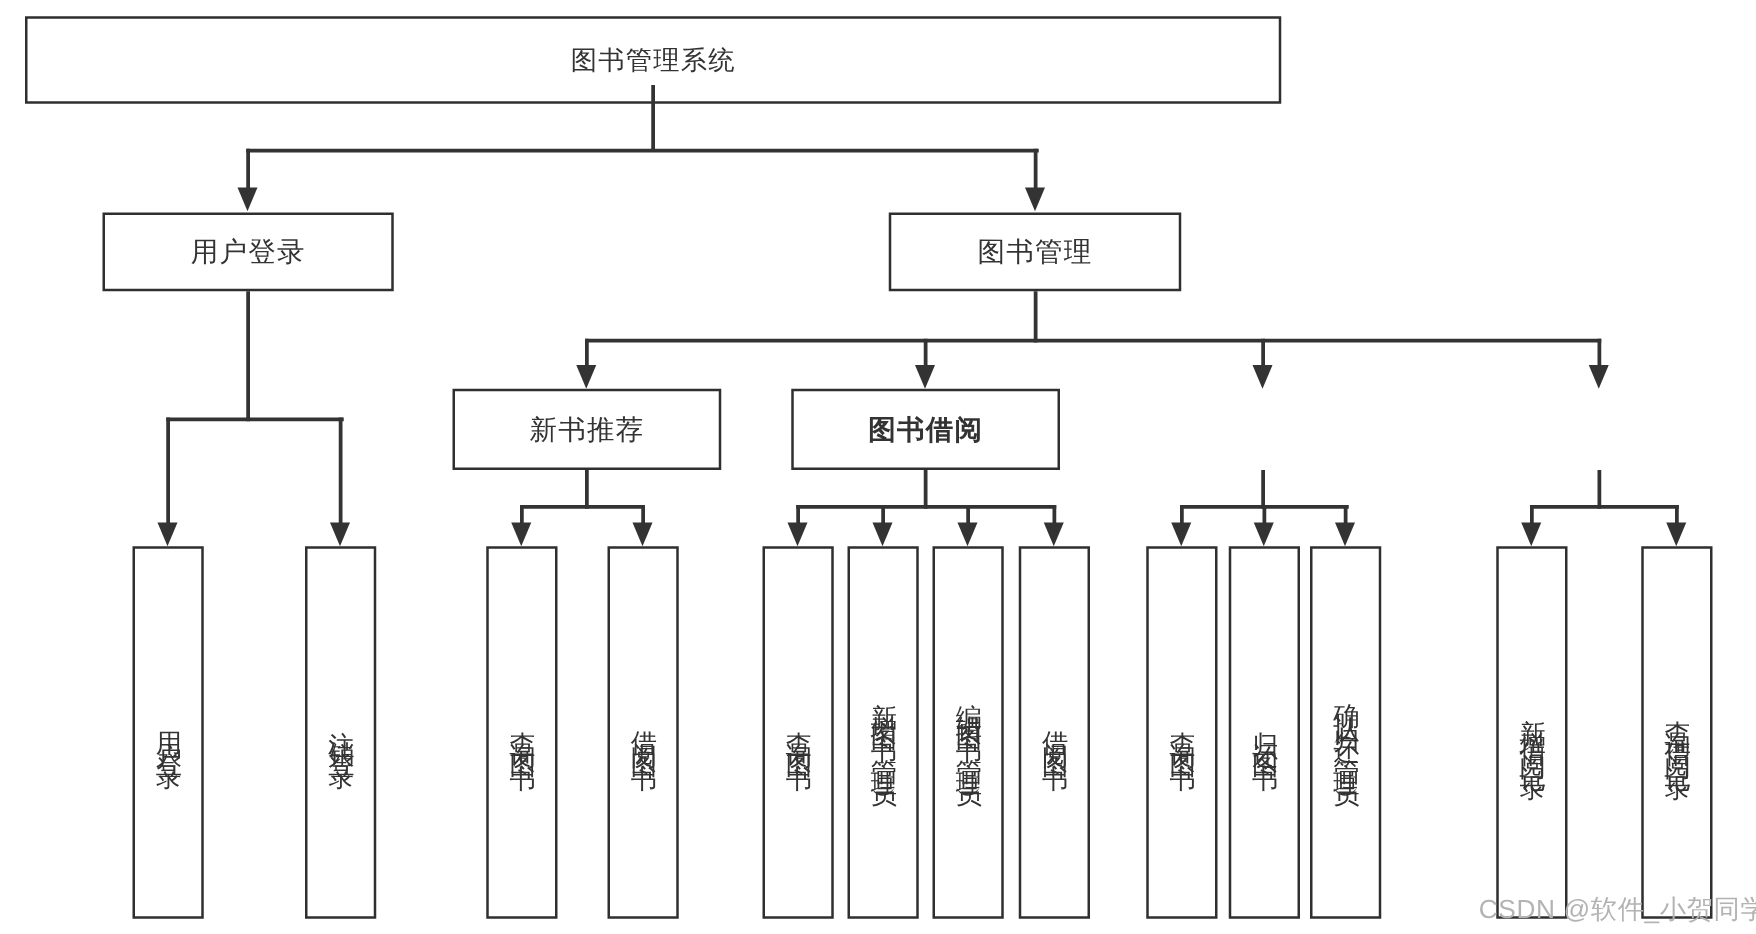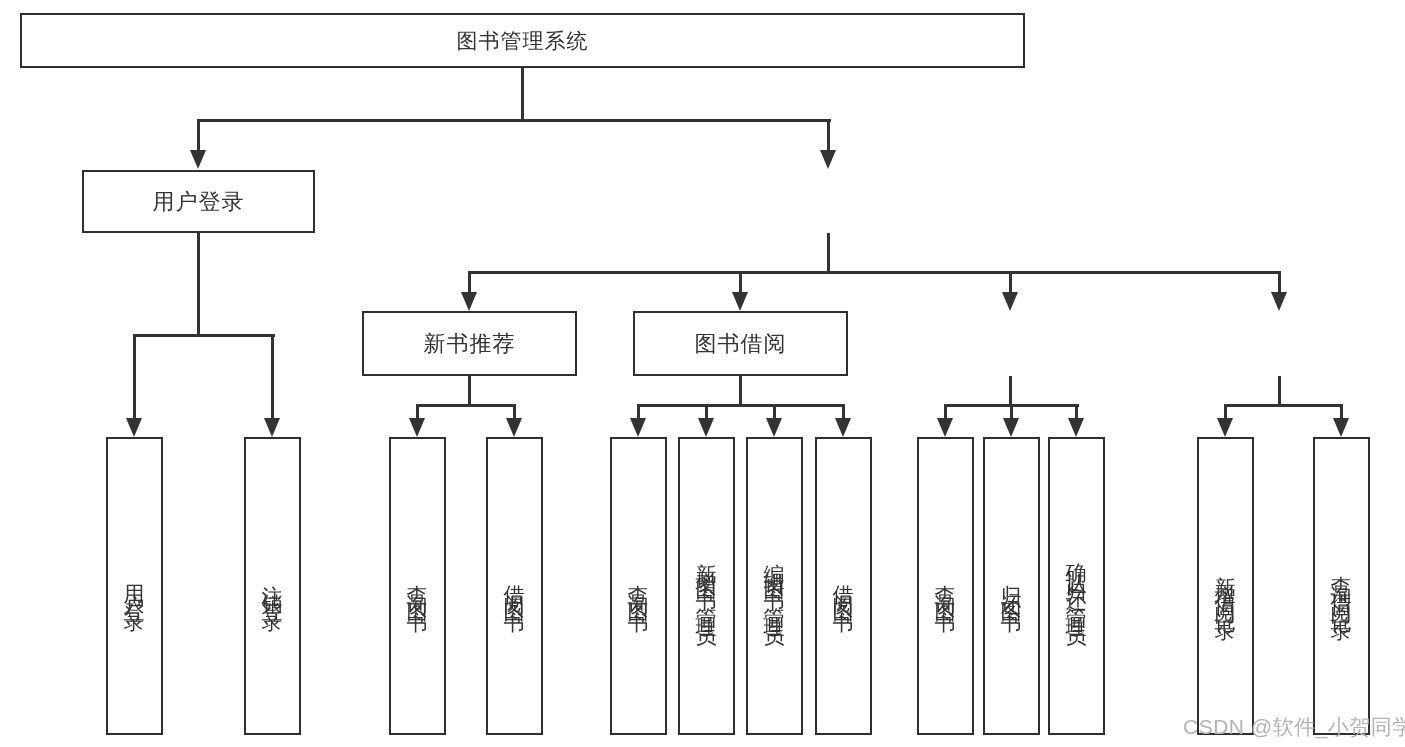--- a/index.html
+++ b/index.html
@@ -57,33 +57,36 @@
     white-space: nowrap;
     z-index: 6;
     letter-spacing: 0.5px;
   }
 </style>
 </head>
 <body>
 
 <div class="canvas">
 
-  <div class="box" style="left:20px; top:13px; width:1005px; height:55px;">
+  <div class="box" style="left:20px; top:13px; width:1005px; height:70px;">
     <span class="h-label root-label">图书管理系统</span>
   </div>
 
   <div class="line" style="left:521px; top:68px; width:3px; height:53px;"></div>
   <div class="line" style="left:197px; top:119px; width:634px; height:3px;"></div>
   <div class="line" style="left:197px; top:119px; width:3px; height:33px;"></div>
   <div class="ahead" style="left:190px; top:150px;"></div>
   <div class="line" style="left:827px; top:119px; width:3px; height:33px;"></div>
   <div class="ahead" style="left:820px; top:150px;"></div>
 
   <div class="box" style="left:82px; top:170px; width:233px; height:63px;">
     <span class="h-label">用户登录</span>
+  </div>
+  <div class="box" style="left:711px; top:170px; width:234px; height:63px;">
+    <span class="h-label">图书管理</span>
   </div>
 
   <div class="line" style="left:197px; top:233px; width:3px; height:104px;"></div>
   <div class="line" style="left:133px; top:334px; width:142px; height:3px;"></div>
   <div class="line" style="left:133px; top:334px; width:3px; height:86px;"></div>
   <div class="ahead" style="left:126px; top:418px;"></div>
   <div class="line" style="left:271px; top:334px; width:3px; height:86px;"></div>
   <div class="ahead" style="left:264px; top:418px;"></div>
 
   <div class="line" style="left:827px; top:233px; width:3px; height:41px;"></div>
@@ -93,21 +96,21 @@
   <div class="line" style="left:739px; top:271px; width:3px; height:23px;"></div>
   <div class="ahead" style="left:732px; top:292px;"></div>
   <div class="line" style="left:1009px; top:271px; width:3px; height:23px;"></div>
   <div class="ahead" style="left:1002px; top:292px;"></div>
   <div class="line" style="left:1278px; top:271px; width:3px; height:23px;"></div>
   <div class="ahead" style="left:1271px; top:292px;"></div>
 
   <div class="box" style="left:362px; top:311px; width:215px; height:65px;">
     <span class="h-label">新书推荐</span>
   </div>
-  <div class="box" style="left:633px; top:311px; width:215px; height:65px;">
+  <div class="box" style="left:633px; top:311px; width:215px; height:65px;font-weight:bold;">
     <span class="h-label">图书借阅</span>
   </div>
 
   <div class="line" style="left:468px; top:376px; width:3px; height:31px;"></div>
   <div class="line" style="left:416px; top:404px; width:100px; height:3px;"></div>
   <div class="line" style="left:416px; top:404px; width:3px; height:16px;"></div>
   <div class="ahead" style="left:409px; top:418px;"></div>
   <div class="line" style="left:513px; top:404px; width:3px; height:16px;"></div>
   <div class="ahead" style="left:506px; top:418px;"></div>
 

